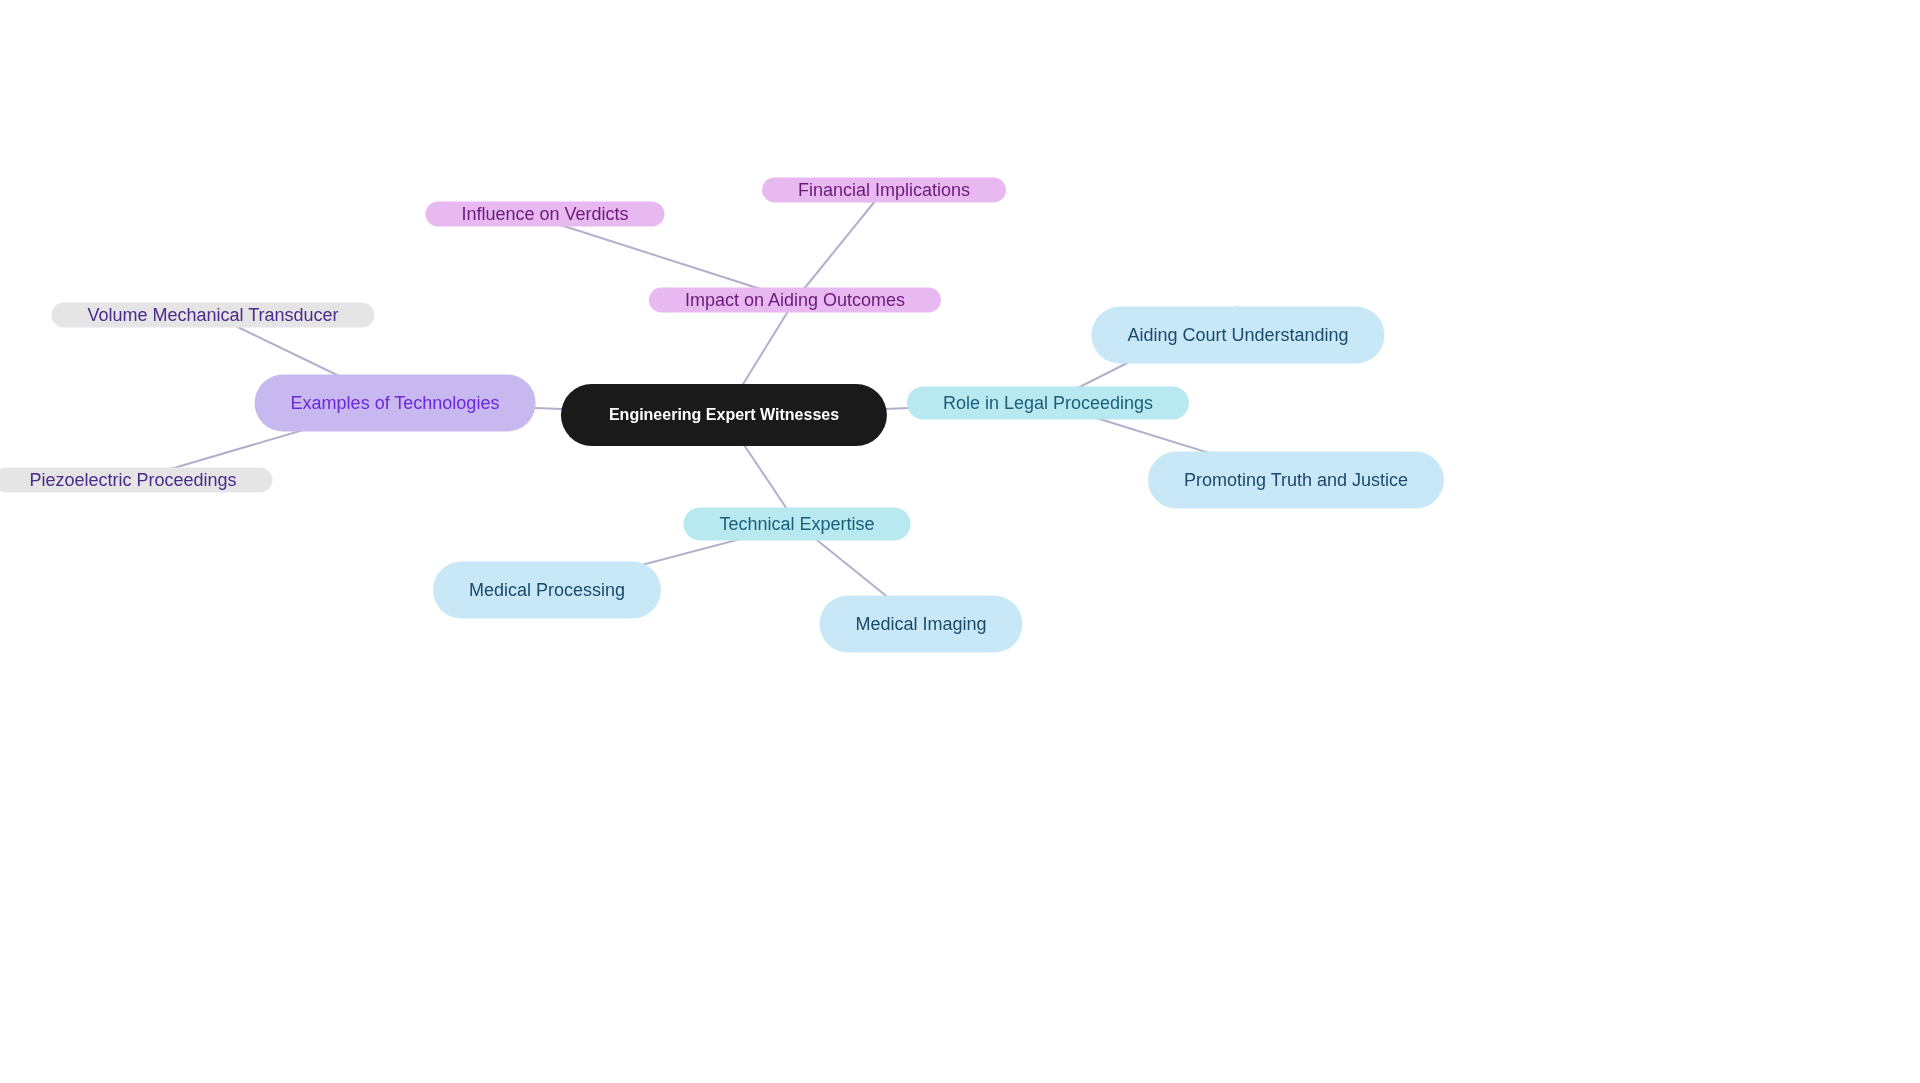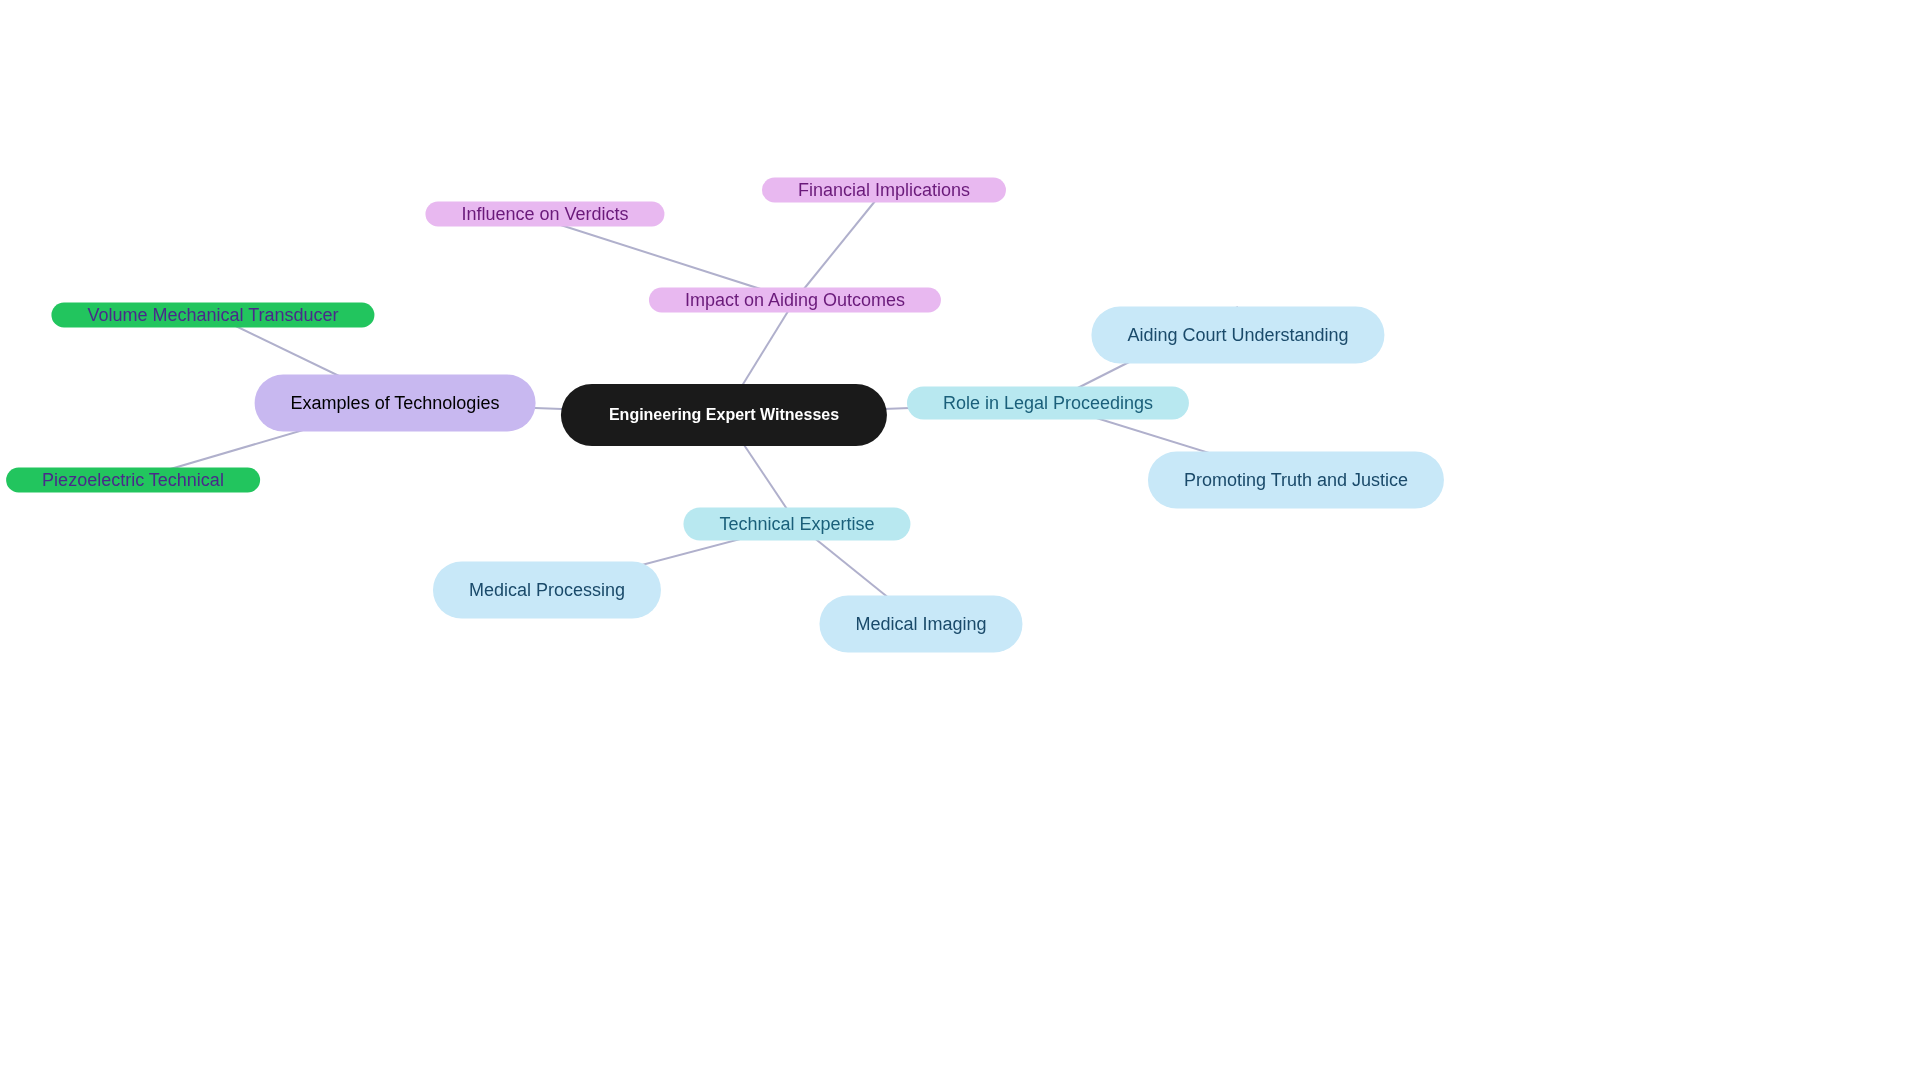--- a/index.html
+++ b/index.html
@@ -51,32 +51,32 @@
       border-radius: 50px;
     }
     .node-pink {
       background: #e8b8f0;
       color: #6a1a7a;
       padding: 2px 36px;
       border-radius: 50px;
     }
     .node-purple {
       background: #c8b8f0;
-      color: #000000;
+      color: #6d28d9;
       padding: 18px 36px;
       border-radius: 50px;
     }
     .node-light-blue {
       background: #c8e8f8;
       color: #1a4a6a;
       padding: 18px 36px;
       border-radius: 50px;
     }
     .node-light-purple {
-      background: #22c55e;
+      background: #e5e5e5;
       color: #4a2a8a;
       padding: 2px 36px;
       border-radius: 50px;
     }
   </style>
 </head>
 <body>
 
 <div id="mind-map-container">
   <svg class="connections" id="connections-svg">
@@ -106,21 +106,21 @@
       <div class="node node-pink" style="left: 884px; top: 190px;">
         <span>Financial Implications</span>
       </div>
       <div class="node node-purple" style="left: 395px; top: 403px;">
         <span>Examples of Technologies</span>
       </div>
       <div class="node node-light-purple" style="left: 213px; top: 315px;">
         <span>Volume Mechanical Transducer</span>
       </div>
       <div class="node node-light-purple" style="left: 133px; top: 480px;">
-        <span>Piezoelectric Technical</span>
+        <span>Piezoelectric Proceedings</span>
       </div>
       <div class="node node-blue" style="left: 1048px; top: 403px;">
         <span>Role in Legal Proceedings</span>
       </div>
       <div class="node node-light-blue" style="left: 1238px; top: 307px; margin-top: 28px;">
         <span>Aiding Court Understanding</span>
       </div>
       <div class="node node-light-blue" style="left: 1296px; top: 480px;">
         <span>Promoting Truth and Justice</span>
       </div>

